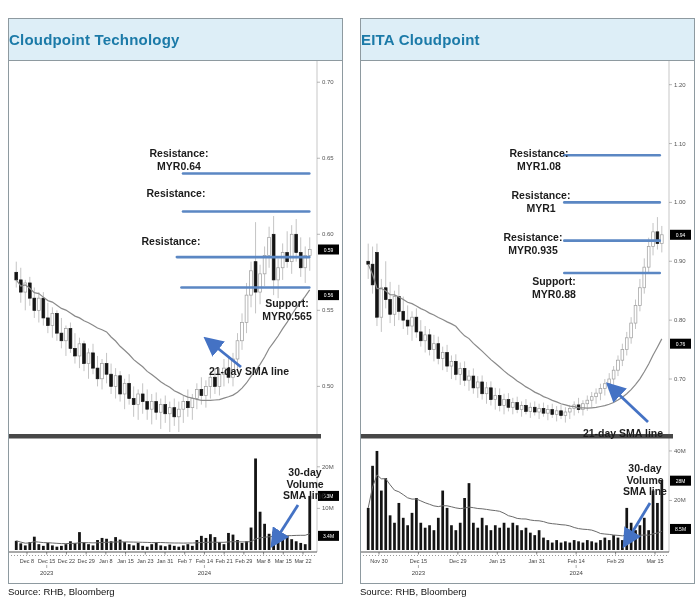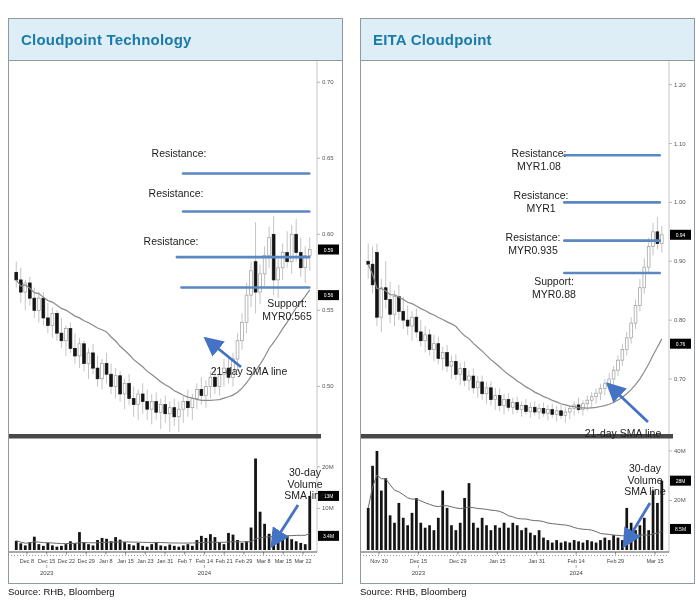--- a/index.html
+++ b/index.html
@@ -1,24 +1,24 @@
 <!DOCTYPE html>
 <html><head>
 <meta charset="utf-8">
 <style>
   html,body{margin:0;padding:0}
   body{width:696px;height:616px;background:#ffffff;font-family:"Liberation Sans",sans-serif;position:relative;overflow:hidden}
   .panel{position:absolute;top:18px;width:333px;height:564px;border:1px solid #8e9aa0;background:#fff;box-sizing:content-box}
   .panel.p0{left:8px}
   .panel.p1{left:360px}
-  .panel-header{height:41px;background:#ddeef7;border-bottom:1px solid #8e9aa0;display:flex;align-items:center;padding-left:12px}
+  .panel-header{height:41px;background:#ddeef7;border-bottom:1px solid #8e9aa0;display:flex;align-items:center;}
   .panel-title{color:#1b7aa8;font-weight:bold;font-size:15px;letter-spacing:.2px}
   .chart-body{position:relative;width:331px;height:521px;background:#fff}
   svg.chart{position:absolute;left:0;top:0;font-family:"Liberation Sans",sans-serif}
-  .ann{position:absolute;font-weight:normal;font-size:10.5px;line-height:12.5px;color:#1c1c1c;text-align:center;white-space:nowrap}
+  .ann{position:absolute;font-weight:bold;font-size:10.5px;line-height:12.5px;color:#1c1c1c;text-align:center;white-space:nowrap}
   .arrow-svg{position:absolute;overflow:visible}
   .source{position:absolute;top:586px;font-size:9.5px;color:#111}
   .source.s0{left:8px}
   .source.s1{left:360px}
 </style>
 </head>
 <body>
 
 <div class="panel p0">
   <div class="panel-header">
@@ -287,20 +287,21 @@
         <line x1="294" y1="491" x2="294" y2="493.5" stroke="#555" stroke-width="0.7"></line>
         <text x="294" y="502" font-size="5.5" fill="#444" text-anchor="middle">Mar 22</text>
         <text x="37.714285714285715" y="514" font-size="6" fill="#444" text-anchor="middle">2023</text>
         <line x1="37.714285714285715" y1="504" x2="37.714285714285715" y2="507" stroke="#777" stroke-width="0.6"></line>
         <text x="195.42857142857142" y="514" font-size="6" fill="#444" text-anchor="middle">2024</text>
         <line x1="195.42857142857142" y1="504" x2="195.42857142857142" y2="507" stroke="#777" stroke-width="0.6"></line>
       </svg>
 
     <div class="ann" style="left:100px;top:86px;width:140px">
       <div>Resistance:</div>
+      <div>MYR0.64</div>
     </div>
     <div class="ann" style="left:97px;top:126px;width:140px">
       <div>Resistance:</div>
     </div>
     <div class="ann" style="left:92px;top:174px;width:140px">
       <div>Resistance:</div>
     </div>
     <div class="ann" style="left:242px;top:236px;width:72px">
       <div>Support:</div>
       <div>MYR0.565</div>

